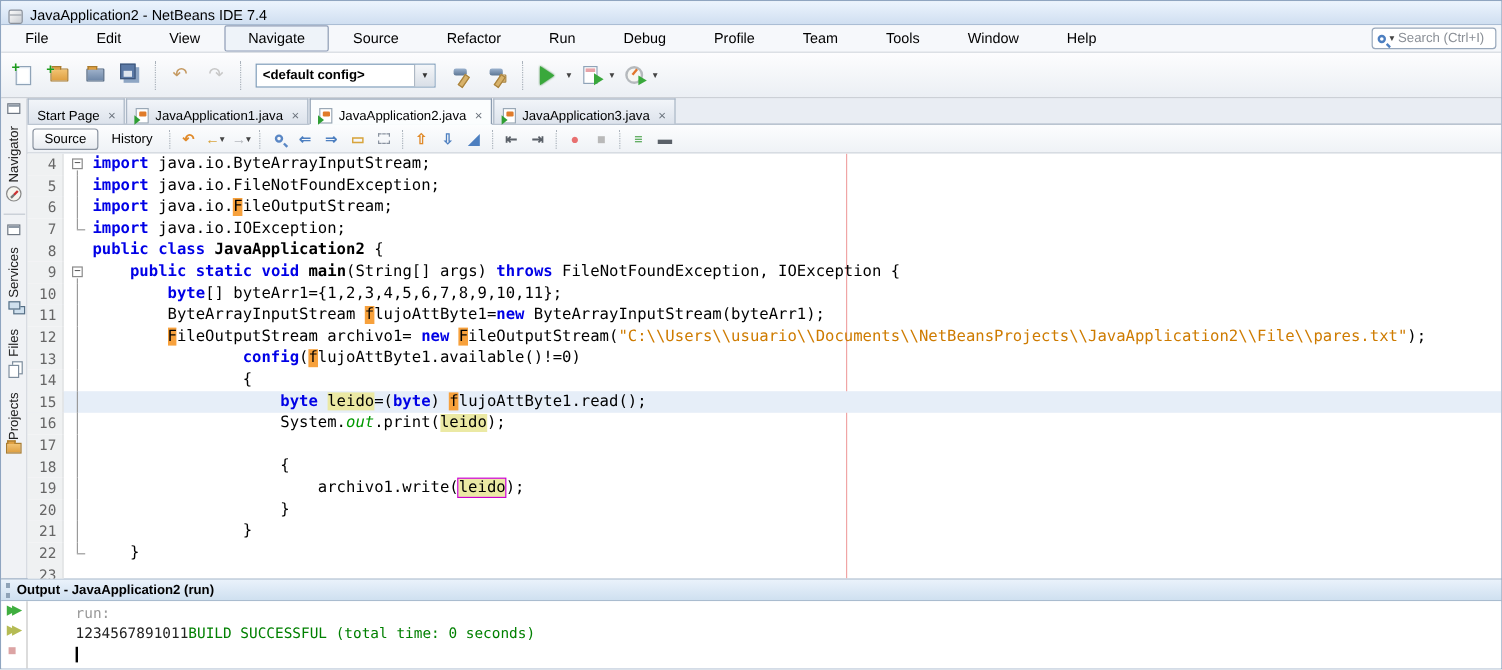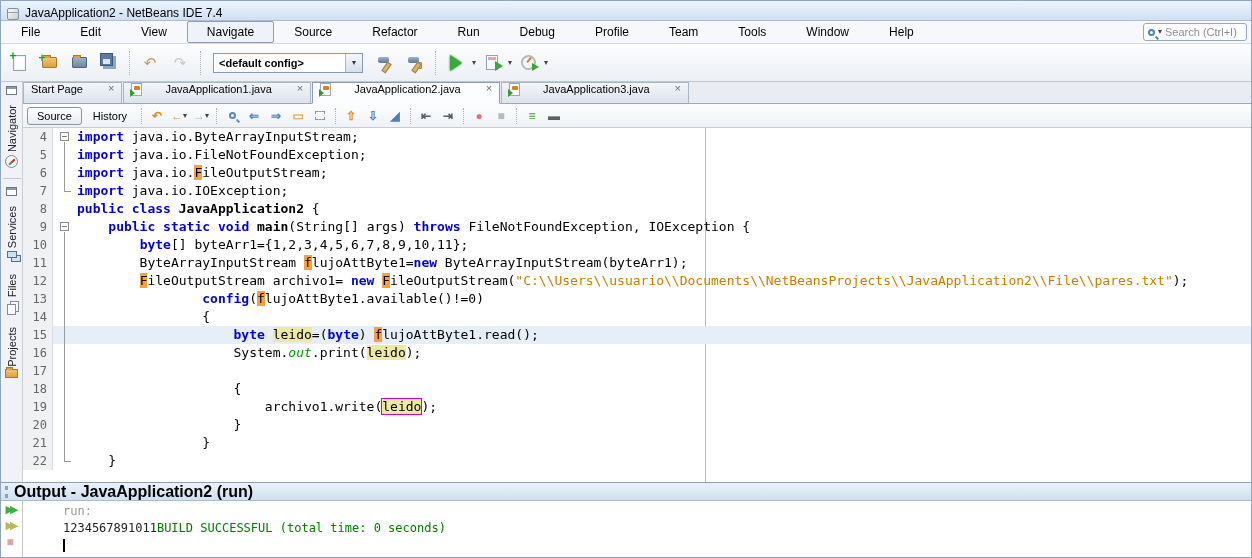--- a/index.html
+++ b/index.html
@@ -97,21 +97,21 @@
                  border:1px solid #a87b2e; position:relative; }
   .ic-projects::before { content:''; position:absolute; top:-3px; left:0; width:5px; height:2px;
                          background:#dfa042; border:1px solid #a87b2e; border-bottom:none; }
   .rail-sep { width:18px; border-top:1px solid #c3c9d1; margin:2px 0; }
 
   .centercol { flex:1; display:flex; flex-direction:column; min-width:0; }
 
   
   .tabrow { height:22px; flex:none; display:flex; align-items:flex-end; background:#e9edf3;
             border-bottom:1px solid #9aa8ba; }
-  .tab { height:21px; display:flex; align-items:flex-start; gap:23px; padding:0 7px;
+  .tab { height:21px; display:flex; align-items:flex-end; gap:5px; padding:0 7px;
          font-size:11px; background:linear-gradient(#f2f5f9,#dde3ec);
          border:1px solid #aab6c5; border-bottom:none; margin-right:1px; }
   .tab.active { background:#fbfdfe; border-color:#8c9cb0; height:22px;
                 margin-bottom:-1px; border-bottom:1px solid #fbfdfe; }
   .tab-close { color:#68707a; font-size:11px; line-height:1; padding-left:2px; }
   .java-icon { width:11px; height:13px; background:#fff; border:1px solid #9aa8b6; position:relative; flex:none; }
   .java-icon::before { content:''; position:absolute; top:2px; left:2px; width:6px; height:4px;
                        background:#e07b2a; border-radius:1px; }
   .java-icon::after { content:''; position:absolute; left:-2px; bottom:-2px; width:0; height:0;
                       border-left:5px solid #2e9e33; border-top:4px solid transparent; border-bottom:4px solid transparent; }
@@ -159,21 +159,21 @@
   .s-s { color:#ce7b00; }
   .s-f { color:#009900; font-style:italic; }
   .s-F { background:#f7a13c; }
   .s-L { background:#ebe9a4; }
   .s-C { background:#ebe9a4; outline:1px solid #cc00cc; }
 
   
   .output { flex:none; height:75px; display:flex; flex-direction:column; border-top:1px solid #8aa0b8; }
   .out-header { height:18px; flex:none; display:flex; align-items:center; gap:6px; padding:0 4px;
                 background:linear-gradient(#eaf2fb,#cfe0f0); border-bottom:1px solid #aabccf;
-                font-size:16px; font-weight:bold; }
+                font-size:11px; font-weight:bold; }
   .grip { width:3px; height:12px; border-left:3px dotted #8fa3b8; }
   .out-body { flex:1; display:flex; background:#fff; min-height:0; }
   .out-rail { width:22px; flex:none; border-right:1px solid #c6c6c6; display:flex;
               flex-direction:column; align-items:center; gap:5px; padding-top:3px; }
   .obtn { font-size:11px; line-height:1; letter-spacing:-4px; padding-right:3px; }
   .obtn.rerun { color:#3fae3f; } .obtn.rerun2 { color:#b5bb54; } .obtn.stop { color:#dca4a4; font-size:12px; letter-spacing:0; }
   .out-lines { flex:1; padding:2px 0 0 40px; font-family:"DejaVu Sans Mono", monospace;
                font-size:12px; line-height:17px; white-space:pre; }
   .o-gray { color:#999999; } .o-pl { color:#222; } .o-green { color:#008000; }
   .caret { display:inline-block; width:2px; height:13px; background:#000; vertical-align:middle; }
@@ -384,20 +384,21 @@
             <div class="crow"><span class="ln">13</span><span class="fold mid"><span class="vl"></span></span><span class="codetext"><span class="s-p">                </span><span class="s-k">config</span><span class="s-p">(</span><span class="s-F">f</span><span class="s-p">lujoAttByte1.available()!=0)</span></span></div>
             <div class="crow"><span class="ln">14</span><span class="fold mid"><span class="vl"></span></span><span class="codetext"><span class="s-p">                {</span></span></div>
             <div class="crow cur"><span class="ln">15</span><span class="fold mid"><span class="vl"></span></span><span class="codetext"><span class="s-p">                    </span><span class="s-k">byte</span><span class="s-p"> </span><span class="s-L">leido</span><span class="s-p">=(</span><span class="s-k">byte</span><span class="s-p">) </span><span class="s-F">f</span><span class="s-p">lujoAttByte1.read();</span></span></div>
             <div class="crow"><span class="ln">16</span><span class="fold mid"><span class="vl"></span></span><span class="codetext"><span class="s-p">                    System.</span><span class="s-f">out</span><span class="s-p">.print(</span><span class="s-L">leido</span><span class="s-p">);</span></span></div>
             <div class="crow"><span class="ln">17</span><span class="fold mid"><span class="vl"></span></span></div>
             <div class="crow"><span class="ln">18</span><span class="fold mid"><span class="vl"></span></span><span class="codetext"><span class="s-p">                    {</span></span></div>
             <div class="crow"><span class="ln">19</span><span class="fold mid"><span class="vl"></span></span><span class="codetext"><span class="s-p">                        archivo1.write(</span><span class="s-C">leido</span><span class="s-p">);</span></span></div>
             <div class="crow"><span class="ln">20</span><span class="fold mid"><span class="vl"></span></span><span class="codetext"><span class="s-p">                    }</span></span></div>
             <div class="crow"><span class="ln">21</span><span class="fold mid"><span class="vl"></span></span><span class="codetext"><span class="s-p">                }</span></span></div>
             <div class="crow"><span class="ln">22</span><span class="fold end"><span class="vl"></span><span class="hl"></span></span><span class="codetext"><span class="s-p">    }</span></span></div>
+            <div class="crow"><span class="ln">23</span><span class="fold"></span><span class="codetext"><span class="s-p"></span></span></div>
           </div>
       </div>
     </div>
   </div>
 
   <div class="output">
     <div class="out-header">
       <span class="grip"></span>
       <span>Output - JavaApplication2 (run)</span>
     </div>

